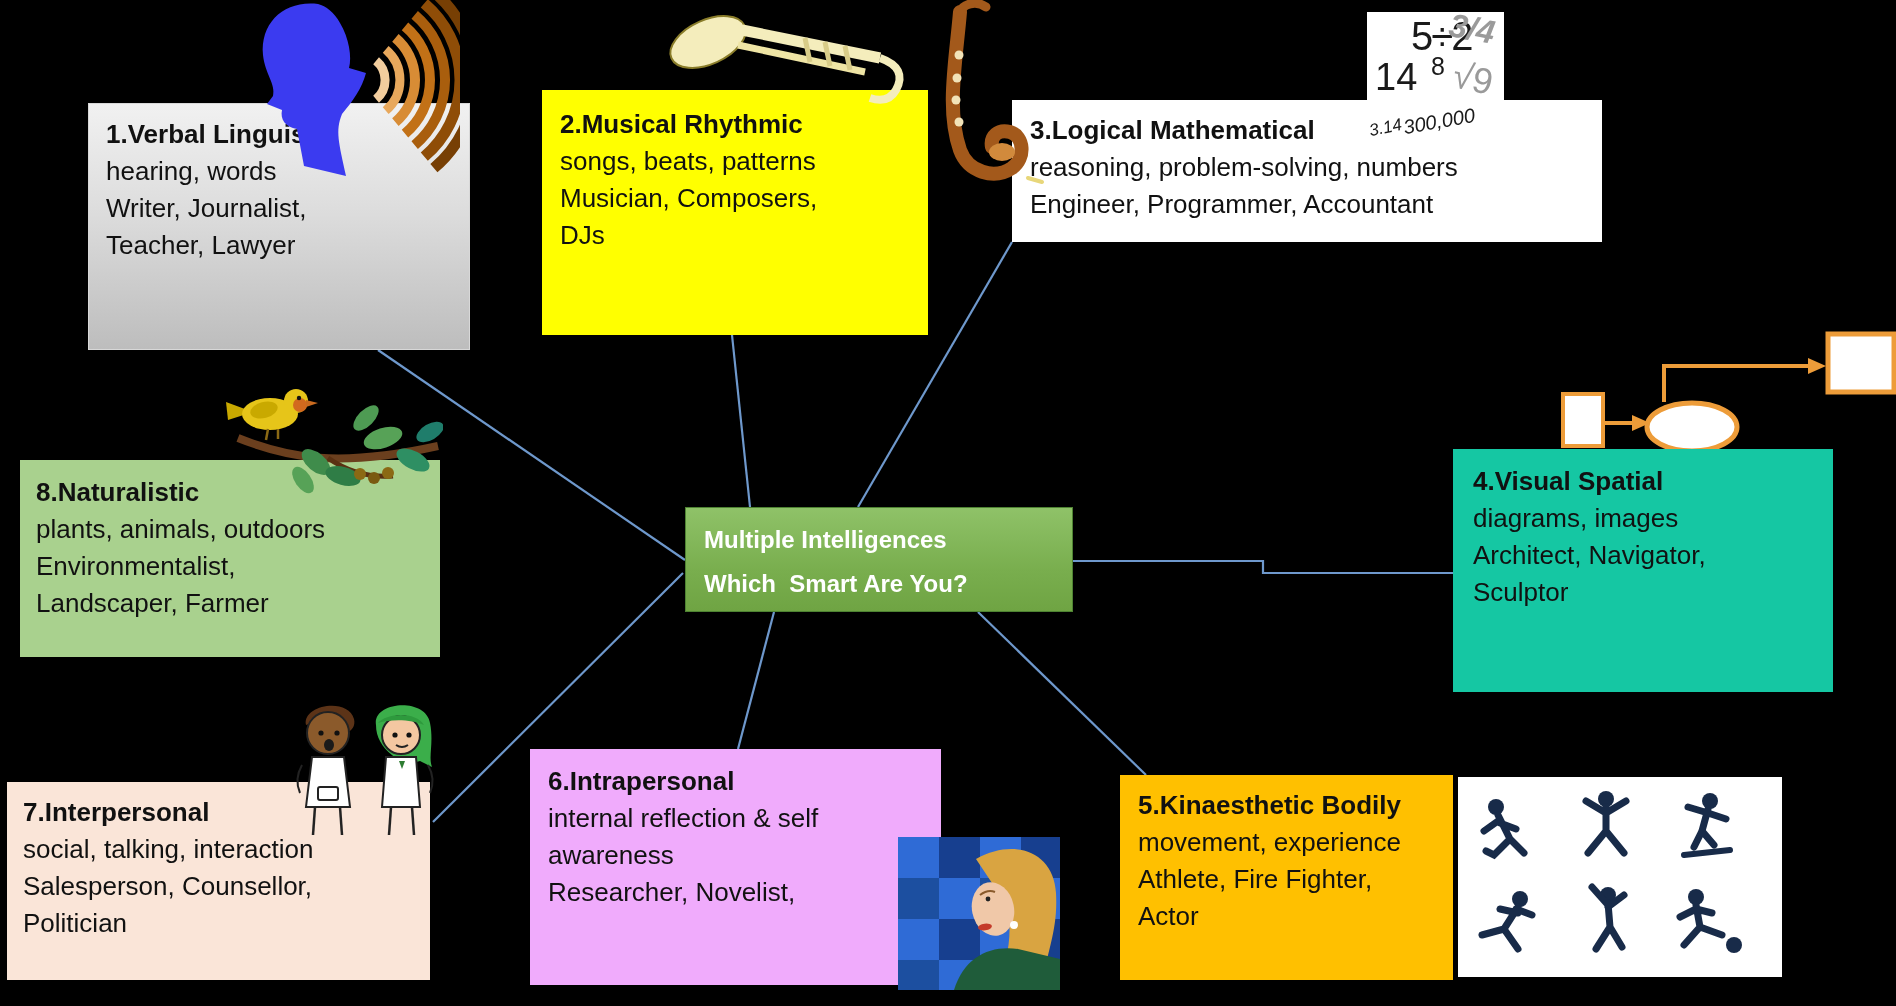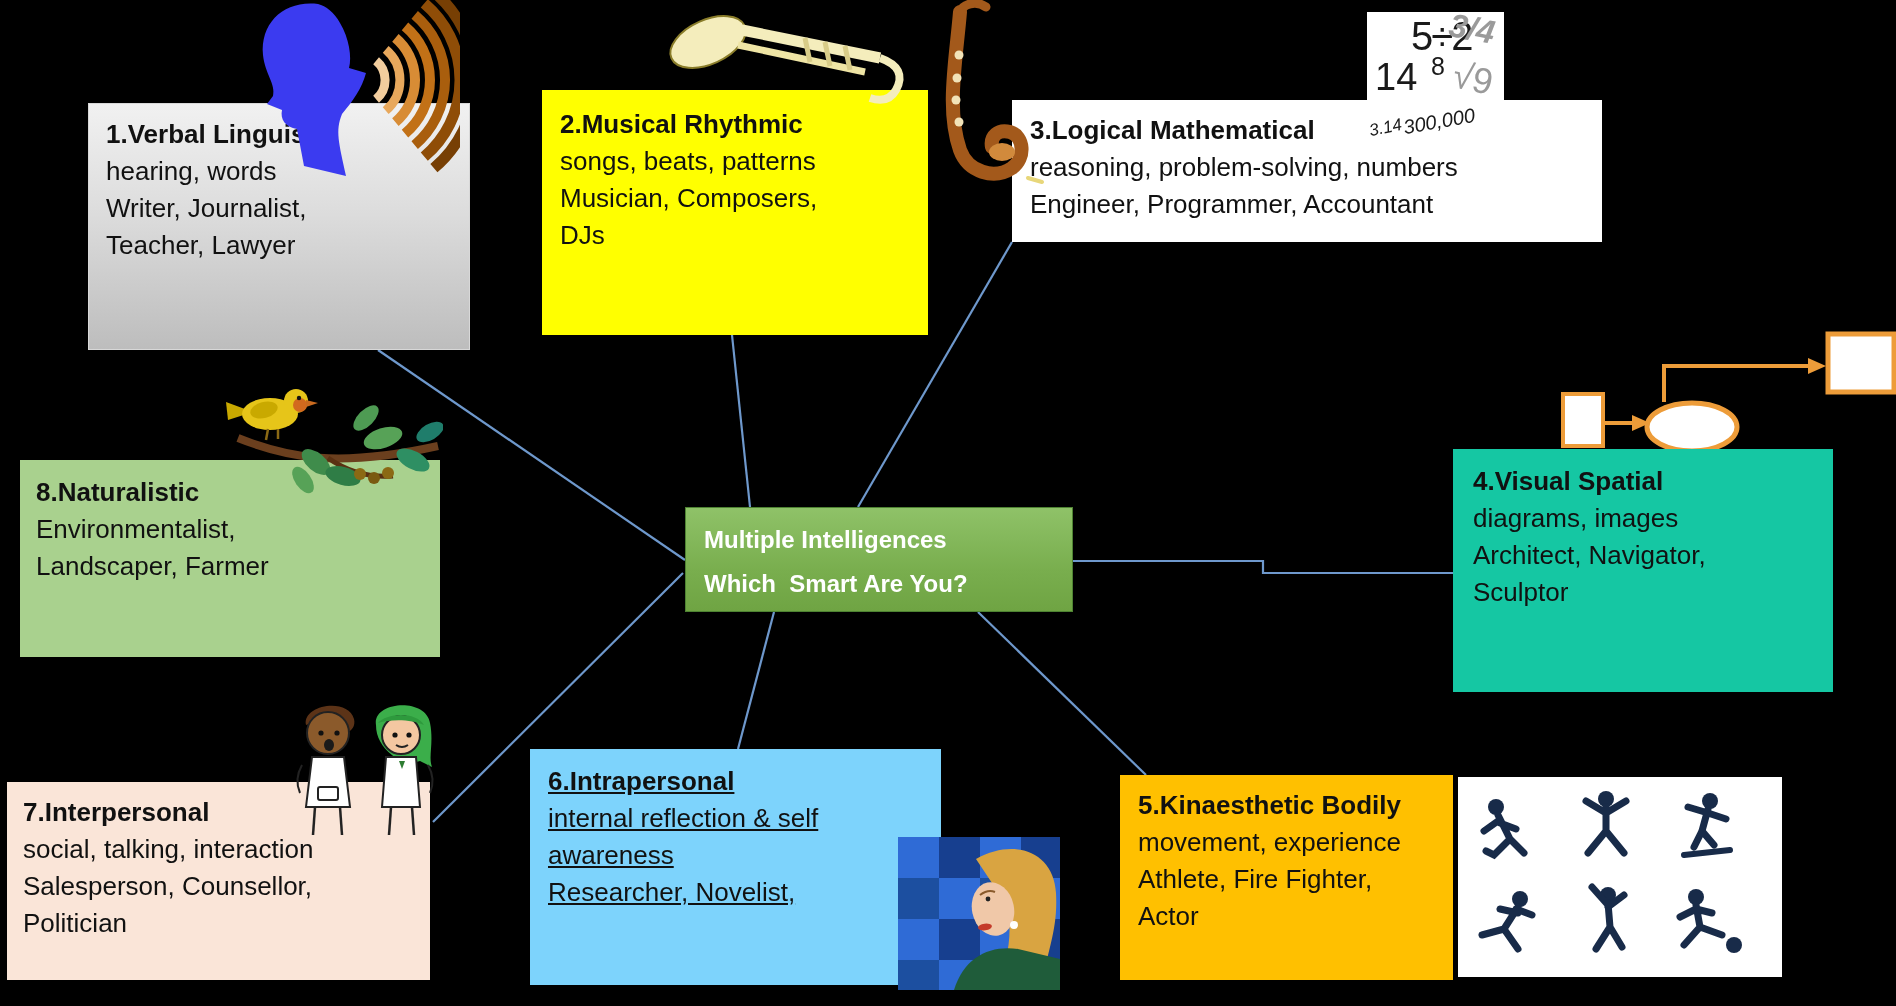--- a/index.html
+++ b/index.html
@@ -7,21 +7,21 @@
          font-family:"Liberation Sans",sans-serif;}
   .ibox{position:absolute;box-sizing:border-box;color:#111;font-size:26px;line-height:37px;z-index:2;}
   .ibox .t{font-weight:600;display:block;}
   .ibox .l{display:block;}
   #box1{left:88px;top:103px;width:382px;height:247px;padding:12px 10px 0 17px;
         background:linear-gradient(180deg,#F1F1F1 0%,#DCDCDC 45%,#BDBDBD 100%);border:1px solid #d8d8d8;}
   #box2{left:542px;top:90px;width:386px;height:245px;padding:16px 8px 12px 18px;background:#FFFF00;}
   #box3{left:1012px;top:100px;width:590px;height:142px;padding:12px 8px 0 18px;background:#FFFFFF;}
   #box4{left:1453px;top:449px;width:380px;height:243px;padding:14px 8px 0 20px;background:#15C7A3;}
   #box5{left:1120px;top:775px;width:333px;height:205px;padding:12px 8px 0 18px;background:#FFC000;}
-  #box6{left:530px;top:749px;width:411px;height:236px;padding:14px 8px 0 18px;background:#7dd3fc;text-decoration:underline;}
+  #box6{left:530px;top:749px;width:411px;height:236px;padding:14px 8px 0 18px;background:#f0abfc;}
   #box7{left:7px;top:782px;width:423px;height:198px;padding:12px 8px 0 16px;background:#FAE5D8;}
   #box8{left:20px;top:460px;width:420px;height:197px;padding:14px 8px 0 16px;background:#A9D18E;}
   #centerbox{position:absolute;left:685px;top:507px;width:388px;height:105px;box-sizing:border-box;
         background:linear-gradient(180deg,#8FC268 0%,#79AE4E 60%,#6FA443 100%);
         border:1px solid #4E8332;z-index:2;padding:10px 0 0 18px;}
   #centerbox .cl{display:block;color:#fff;font-weight:bold;font-size:24px;line-height:44px;white-space:pre-wrap;}
   .art{position:absolute;z-index:3;}
   #numbers{position:absolute;left:1367px;top:12px;width:137px;height:142px;background:#fff;z-index:3;color:#1a1a1a;}
   #numbers span{position:absolute;display:block;}
   .n-big{font-size:40px;left:5px;top:2px;letter-spacing:-2px;margin-left:39px;}
@@ -255,20 +255,21 @@
 
   <div class="ibox" id="box7">
     <span class="t">7.Interpersonal</span>
     <span class="l">social, talking, interaction</span>
     <span class="l">Salesperson, Counsellor,</span>
     <span class="l">Politician</span>
   </div>
 
   <div class="ibox" id="box8">
     <span class="t">8.Naturalistic</span>
+    <span class="l">plants, animals, outdoors</span>
     <span class="l">Environmentalist,</span>
     <span class="l">Landscaper, Farmer</span>
   </div>
 
   <div id="centerbox">
     <span class="cl">Multiple Intelligences</span>
     <span class="cl">Which  Smart Are You?</span>
   </div>
 
 </div>

